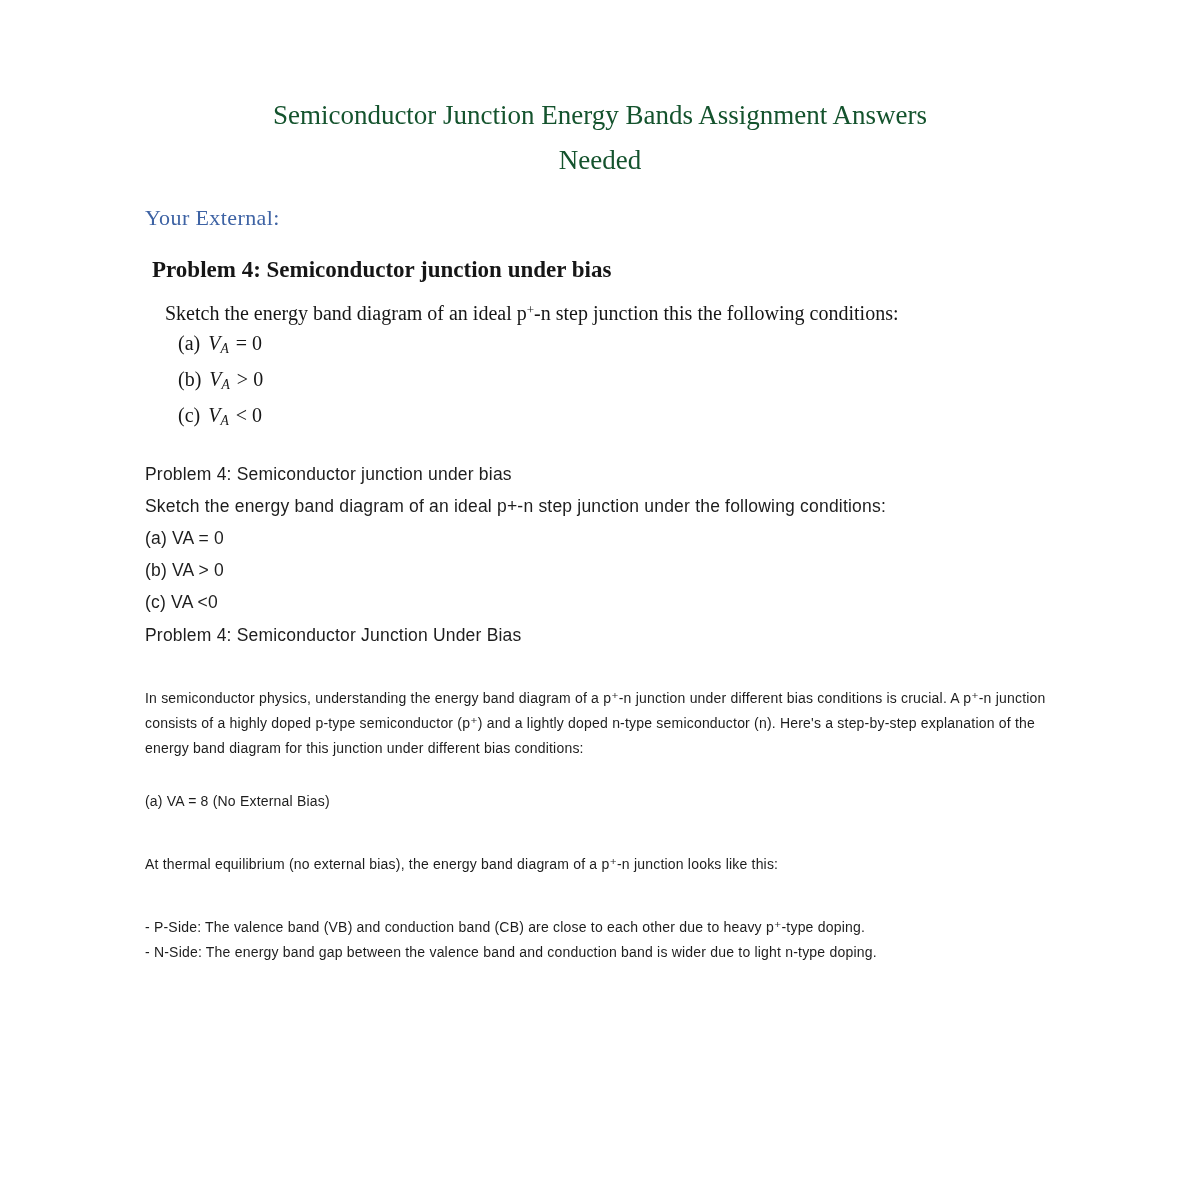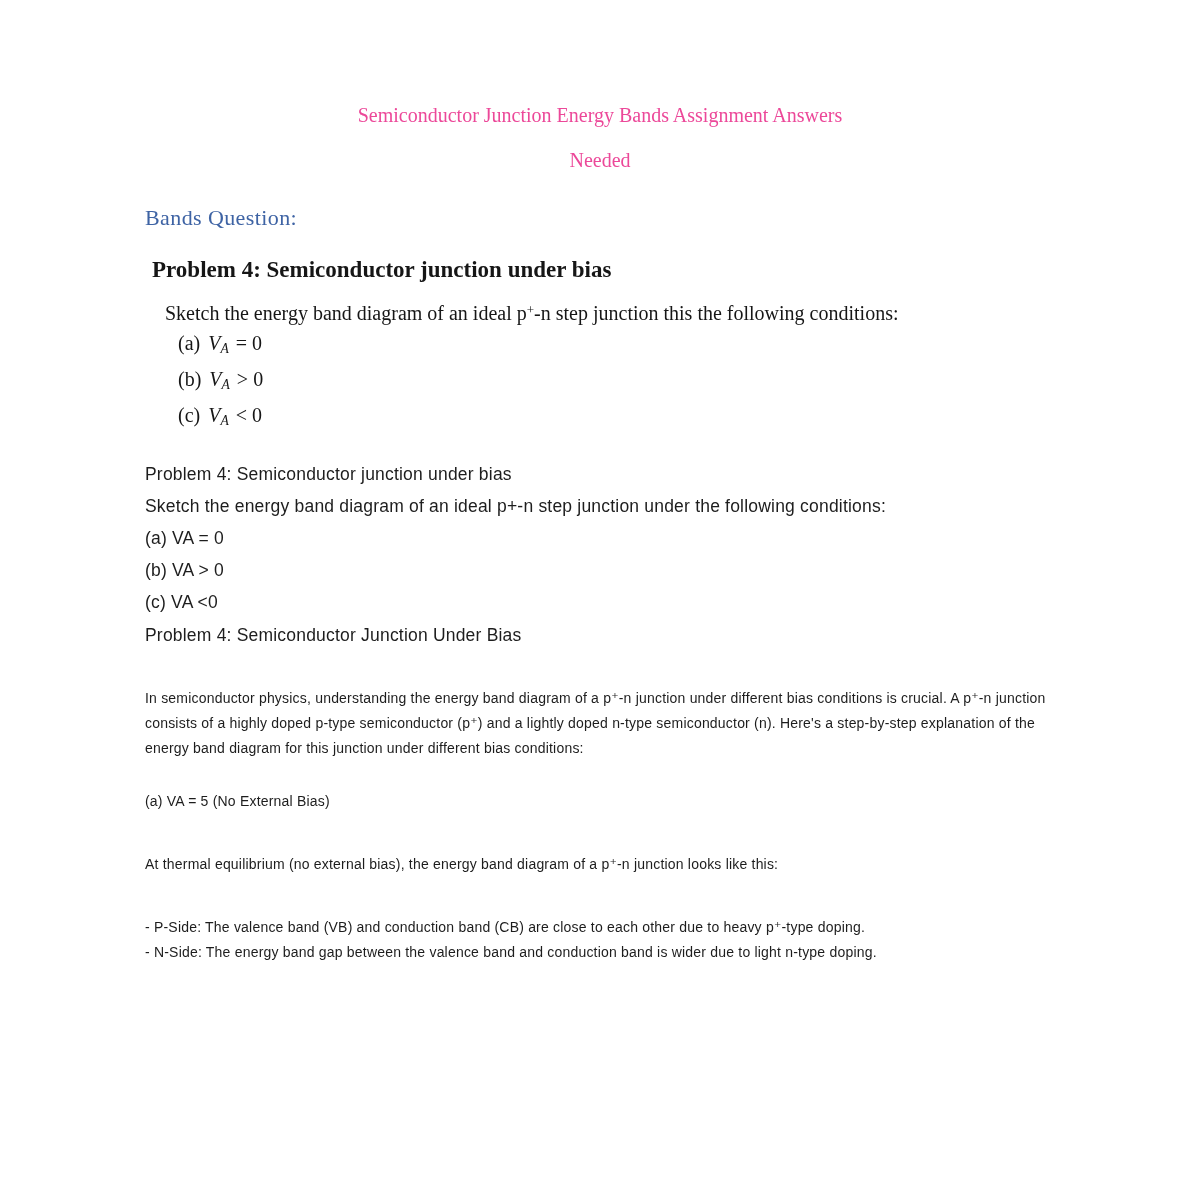--- a/index.html
+++ b/index.html
@@ -10,23 +10,23 @@
     width: 1200px; height: 1200px;
     padding: 93px 145px 0 145px;
     background: #ffffff;
     overflow: hidden;
   }
 
   
   .doc-title {
     font-family: "Liberation Serif", "DejaVu Serif", serif;
     font-weight: 400;
-    font-size: 20px;
+    font-size: 27px;
     line-height: 45px;
-    color: #ec4899;
+    color: #14532d;
     text-align: center;
     margin: 0 0 20px 0;
   }
   .doc-title .title-line { display: block; }
 
   
   .section-heading {
     font-family: "Liberation Serif", "DejaVu Serif", serif;
     font-weight: 400;
     font-size: 22px;
@@ -98,21 +98,21 @@
 </head>
 <body>
 
 <div class="page">
 
   <h1 class="doc-title">
     <span class="title-line">Semiconductor Junction Energy Bands Assignment Answers</span>
     <span class="title-line">Needed</span>
   </h1>
 
-  <h2 class="section-heading">Bands Question:</h2>
+  <h2 class="section-heading">Your External:</h2>
 
   <div class="excerpt">
     <div class="excerpt-heading">Problem 4: Semiconductor junction under bias</div>
     <div class="excerpt-intro"><span>Sketch the energy band diagram of an ideal p</span><sup>+</sup><span>-n step junction this the following conditions:</span></div>
     <div class="excerpt-item"><span class="itm-label">(a)</span><span class="itm-var">V</span><span class="itm-sub">A</span><span class="itm-rest"> = 0</span></div>
     <div class="excerpt-item"><span class="itm-label">(b)</span><span class="itm-var">V</span><span class="itm-sub">A</span><span class="itm-rest"> &gt; 0</span></div>
     <div class="excerpt-item"><span class="itm-label">(c)</span><span class="itm-var">V</span><span class="itm-sub">A</span><span class="itm-rest"> &lt; 0</span></div>
   </div>
 
   <div class="plain-block">
@@ -121,21 +121,21 @@
     <p>(a) VA = 0</p>
     <p>(b) VA &gt; 0</p>
     <p>(c) VA &lt;0</p>
   </div>
 
 
   <p class="subheading">Problem 4: Semiconductor Junction Under Bias</p>
 
   <p class="body-para mt-lg">In semiconductor physics, understanding the energy band diagram of a p⁺-n junction under different bias conditions is crucial. A p⁺-n junction consists of a highly doped p-type semiconductor (p⁺) and a lightly doped n-type semiconductor (n). Here's a step-by-step explanation of the energy band diagram for this junction under different bias conditions:</p>
 
-  <p class="body-para mt-md">(a) VA = 5 (No External Bias)</p>
+  <p class="body-para mt-md">(a) VA = 8 (No External Bias)</p>
 
   <p class="body-para mt-lg">At thermal equilibrium (no external bias), the energy band diagram of a p⁺-n junction looks like this:</p>
 
   <p class="body-para mt-lg">- P-Side: The valence band (VB) and conduction band (CB) are close to each other due to heavy p⁺-type doping.</p>
 
   <p class="body-para mt-xs">- N-Side: The energy band gap between the valence band and conduction band is wider due to light n-type doping.</p>
 
 </div>
 
 </body></html>

